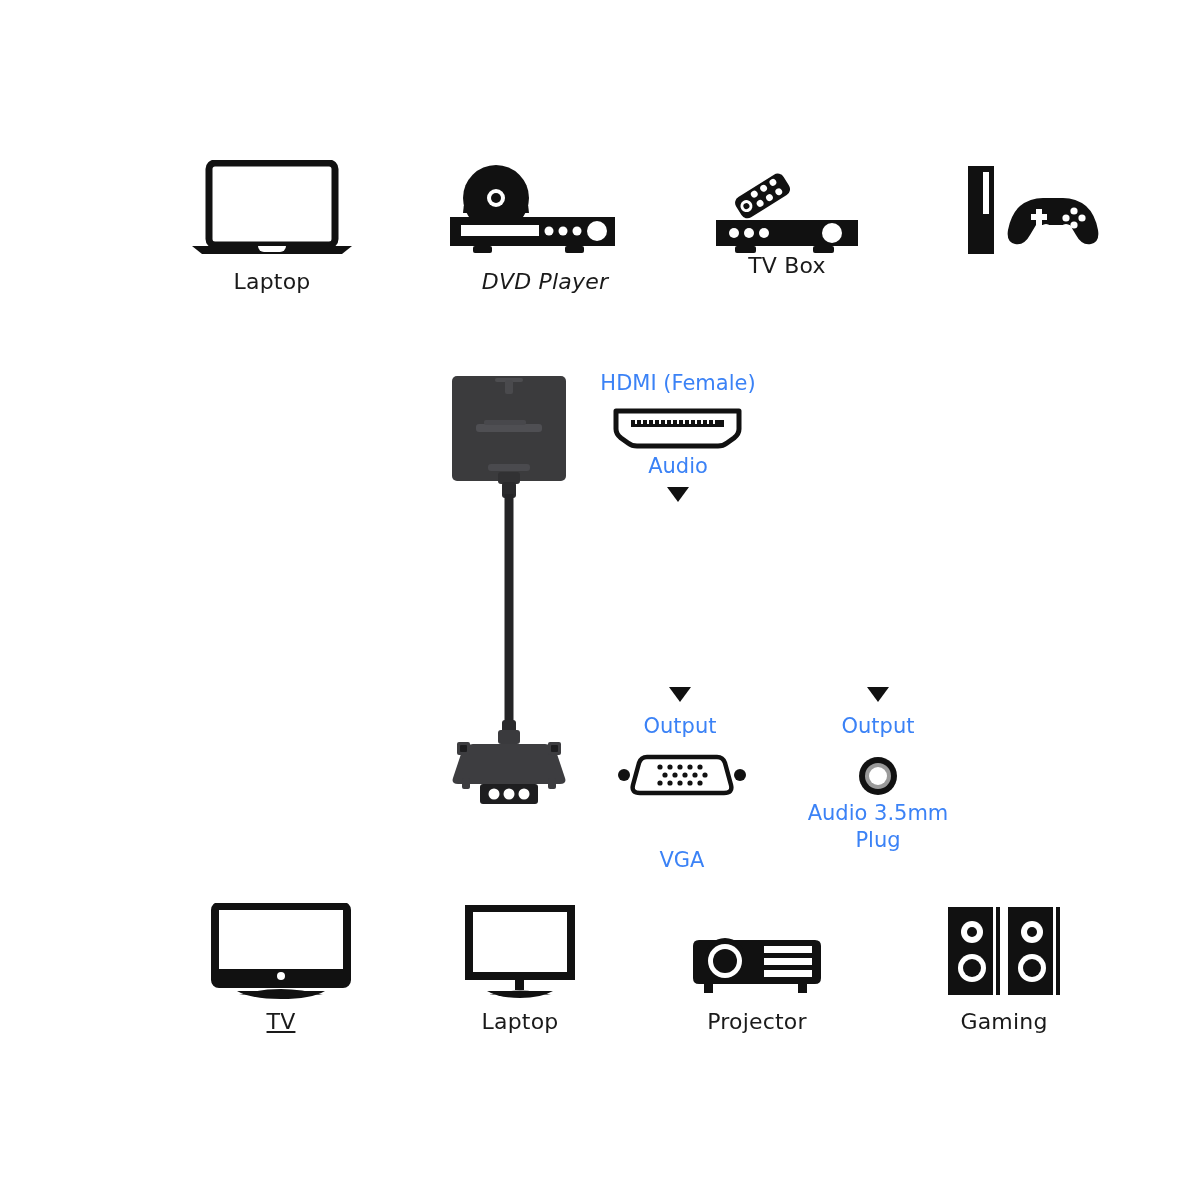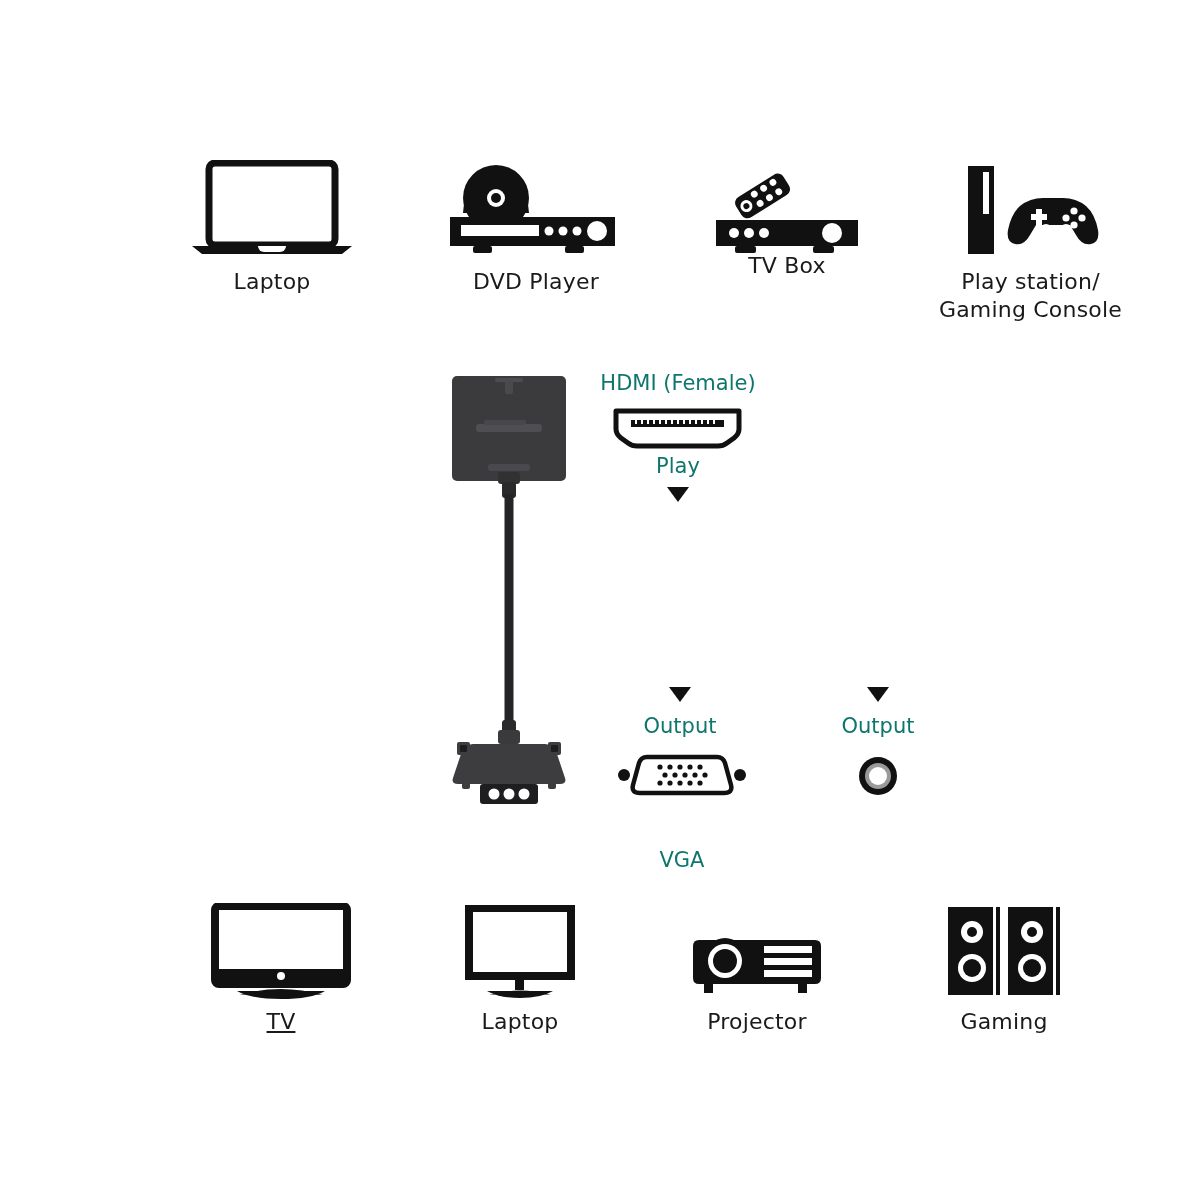--- a/index.html
+++ b/index.html
@@ -28,21 +28,21 @@
     letter-spacing: 0.2px;
     white-space: pre-line;
   }
   .icon-box {
     position: absolute;
   }
   .icon-box svg { display: block; }
   .small-label {
     position: absolute;
     text-align: center;
-    color: #0f766e;
+    color: #3b82f6;
     font-size: 21px;
     line-height: 27px;
     white-space: pre-line;
   }
   .arrow-down {
     position: absolute;
     width: 0; height: 0;
     border-left: 11px solid transparent;
     border-right: 11px solid transparent;
     border-top: 15px solid #111111;
@@ -74,21 +74,21 @@
       <rect x="16" y="70" width="78" height="11" fill="#ffffff"></rect>
       <circle cx="104" cy="76" r="4.5" fill="#ffffff"></circle>
       <circle cx="118" cy="76" r="4.5" fill="#ffffff"></circle>
       <circle cx="132" cy="76" r="4.5" fill="#ffffff"></circle>
       <circle cx="152" cy="76" r="10" fill="#ffffff"></circle>
 
       <rect x="28" y="91" width="19" height="7" rx="2" fill="#111"></rect>
       <rect x="120" y="91" width="19" height="7" rx="2" fill="#111"></rect>
     </svg>
   </div>
-  <div class="label" style="left:396px; top:268px; width:200px;">DVD Player</div>
+  <div class="label" style="left:405px; top:268px; width:200px;font-style:italic;">DVD Player</div>
 
   <div class="icon-box" style="left:672px; top:165px; width:150px; height:95px;">
     <svg width="150" height="95" viewBox="0 0 150 95">
 
       <g transform="rotate(-32 55 40)">
         <rect x="28" y="18" width="56" height="24" rx="7" fill="#111"></rect>
         <circle cx="37" cy="30" r="6" fill="#ffffff"></circle>
         <circle cx="37" cy="30" r="3" fill="#111"></circle>
         <circle cx="50" cy="24" r="3.4" fill="#ffffff"></circle>
         <circle cx="50" cy="35" r="3.4" fill="#ffffff"></circle>
@@ -123,22 +123,20 @@
 
       <circle cx="116" cy="49" r="3.6" fill="#ffffff"></circle>
       <circle cx="124" cy="56" r="3.6" fill="#ffffff"></circle>
       <circle cx="108" cy="56" r="3.6" fill="#ffffff"></circle>
       <circle cx="116" cy="63" r="3.6" fill="#ffffff"></circle>
 
       <circle cx="88" cy="68" r="6" fill="#ffffff"></circle>
       <circle cx="108" cy="68" r="6" fill="#ffffff"></circle>
     </svg>
   </div>
-  <div class="label" style="left:888px; top:268px; width:205px;">Play station/
-Gaming Console</div>
 
   <div class="icon-box" style="left:400px; top:372px; width:150px; height:460px;">
     <svg width="150" height="460" viewBox="0 0 150 460">
 
       <rect x="12" y="4" width="114" height="105" rx="5" ry="5" fill="#3b3b3d"></rect>
 
       <rect x="55" y="6" width="28" height="4" rx="2" fill="#4d4d50"></rect>
       <rect x="65" y="8" width="8" height="14" rx="2" fill="#4a4a4d"></rect>
 
       <rect x="36" y="52" width="66" height="8" rx="3" fill="#4f4f53"></rect>
@@ -187,21 +185,21 @@
         <rect x="72" y="14" width="2" height="4"></rect>
           <rect x="78" y="14" width="2" height="4"></rect>
         <rect x="84" y="14" width="2" height="4"></rect>
           <rect x="90" y="14" width="2" height="4"></rect>
         <rect x="96" y="14" width="2" height="4"></rect>
           <rect x="102" y="14" width="2" height="4"></rect>
       </g>
     </svg>
   </div>
 
-  <div class="small-label" style="left:538px; top:453px; width:200px;">Play</div>
+  <div class="small-label" style="left:538px; top:453px; width:200px;">Audio</div>
   <div class="arrow-down" style="left:627px; top:487px;"></div>
 
   <div class="arrow-down" style="left:629px; top:687px;"></div>
   <div class="small-label" style="left:540px; top:713px; width:200px;">Output</div>
 
   <div class="icon-box" style="left:577px; top:752px; width:130px; height:46px;">
     <svg width="130" height="46" viewBox="0 0 130 46">
       <circle cx="7" cy="23" r="6" fill="#111"></circle>
       <circle cx="123" cy="23" r="6" fill="#111"></circle>
       <path d="M30 5 h70 q6 0 8 6 l6 22 q2 8 -7 8 h-84 q-9 0 -7 -8 l6 -22 q2 -6 8 -6 z" fill="#ffffff" stroke="#111" stroke-width="4.5" stroke-linejoin="round"></path>
@@ -231,20 +229,22 @@
   <div class="small-label" style="left:738px; top:713px; width:200px;">Output</div>
 
   <div class="icon-box" style="left:817px; top:755px; width:42px; height:42px;">
     <svg width="42" height="42" viewBox="0 0 42 42">
       <circle cx="21" cy="21" r="19" fill="#111"></circle>
       <circle cx="21" cy="21" r="13" fill="#9a9a9a"></circle>
       <circle cx="21" cy="21" r="9" fill="#ffffff"></circle>
     </svg>
   </div>
 
+  <div class="small-label" style="left:738px; top:800px; width:200px;">Audio 3.5mm
+Plug</div>
 
   <div class="icon-box" style="left:171px; top:903px; width:140px; height:98px;">
     <svg width="140" height="98" viewBox="0 0 140 98">
       <rect x="4" y="3" width="132" height="78" rx="4" fill="none" stroke="#111" stroke-width="8"></rect>
       <rect x="4" y="66" width="132" height="15" fill="#111"></rect>
       <circle cx="70" cy="73" r="4" fill="#ffffff"></circle>
       <path d="M28 92 q42 -12 84 0 q-42 -4 -84 0 z" fill="#111"></path>
       <path d="M26 88 h88 q-14 8 -44 8 q-30 0 -44 -8 z" fill="#111"></path>
     </svg>
   </div>

